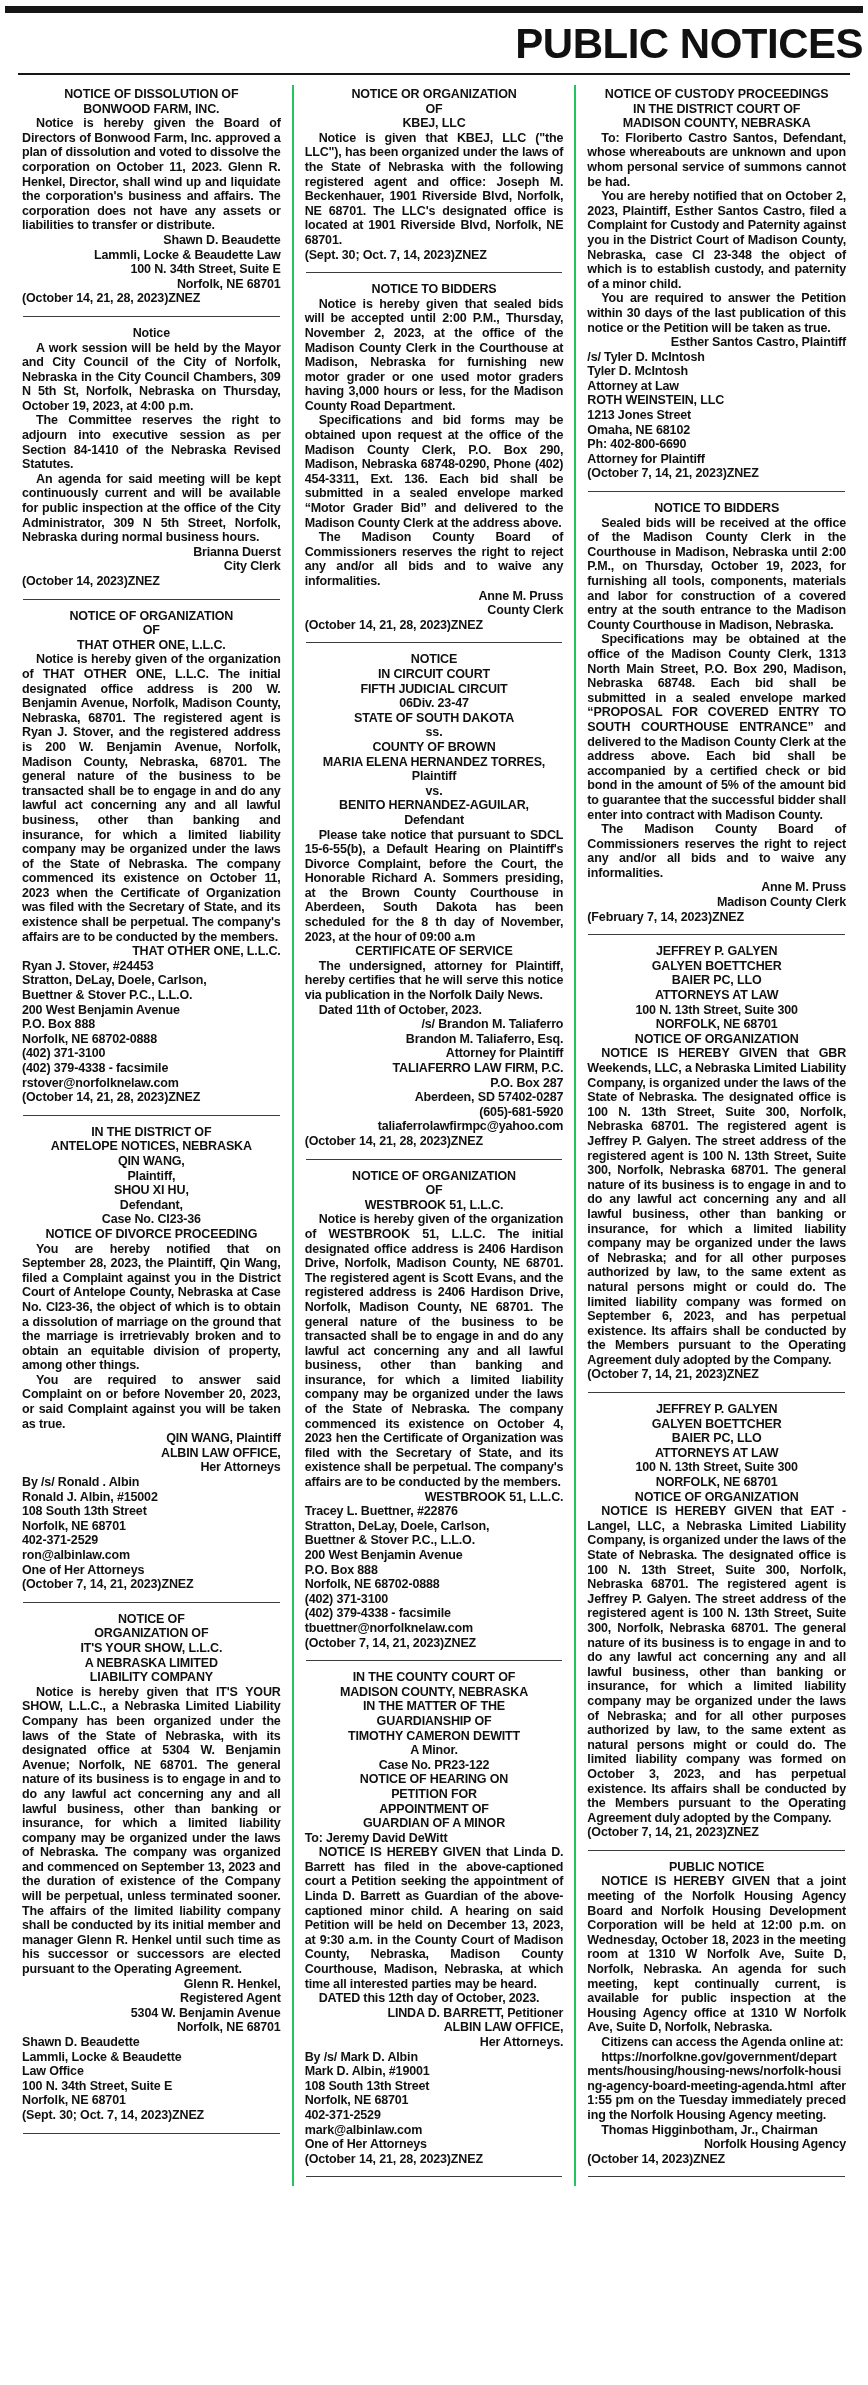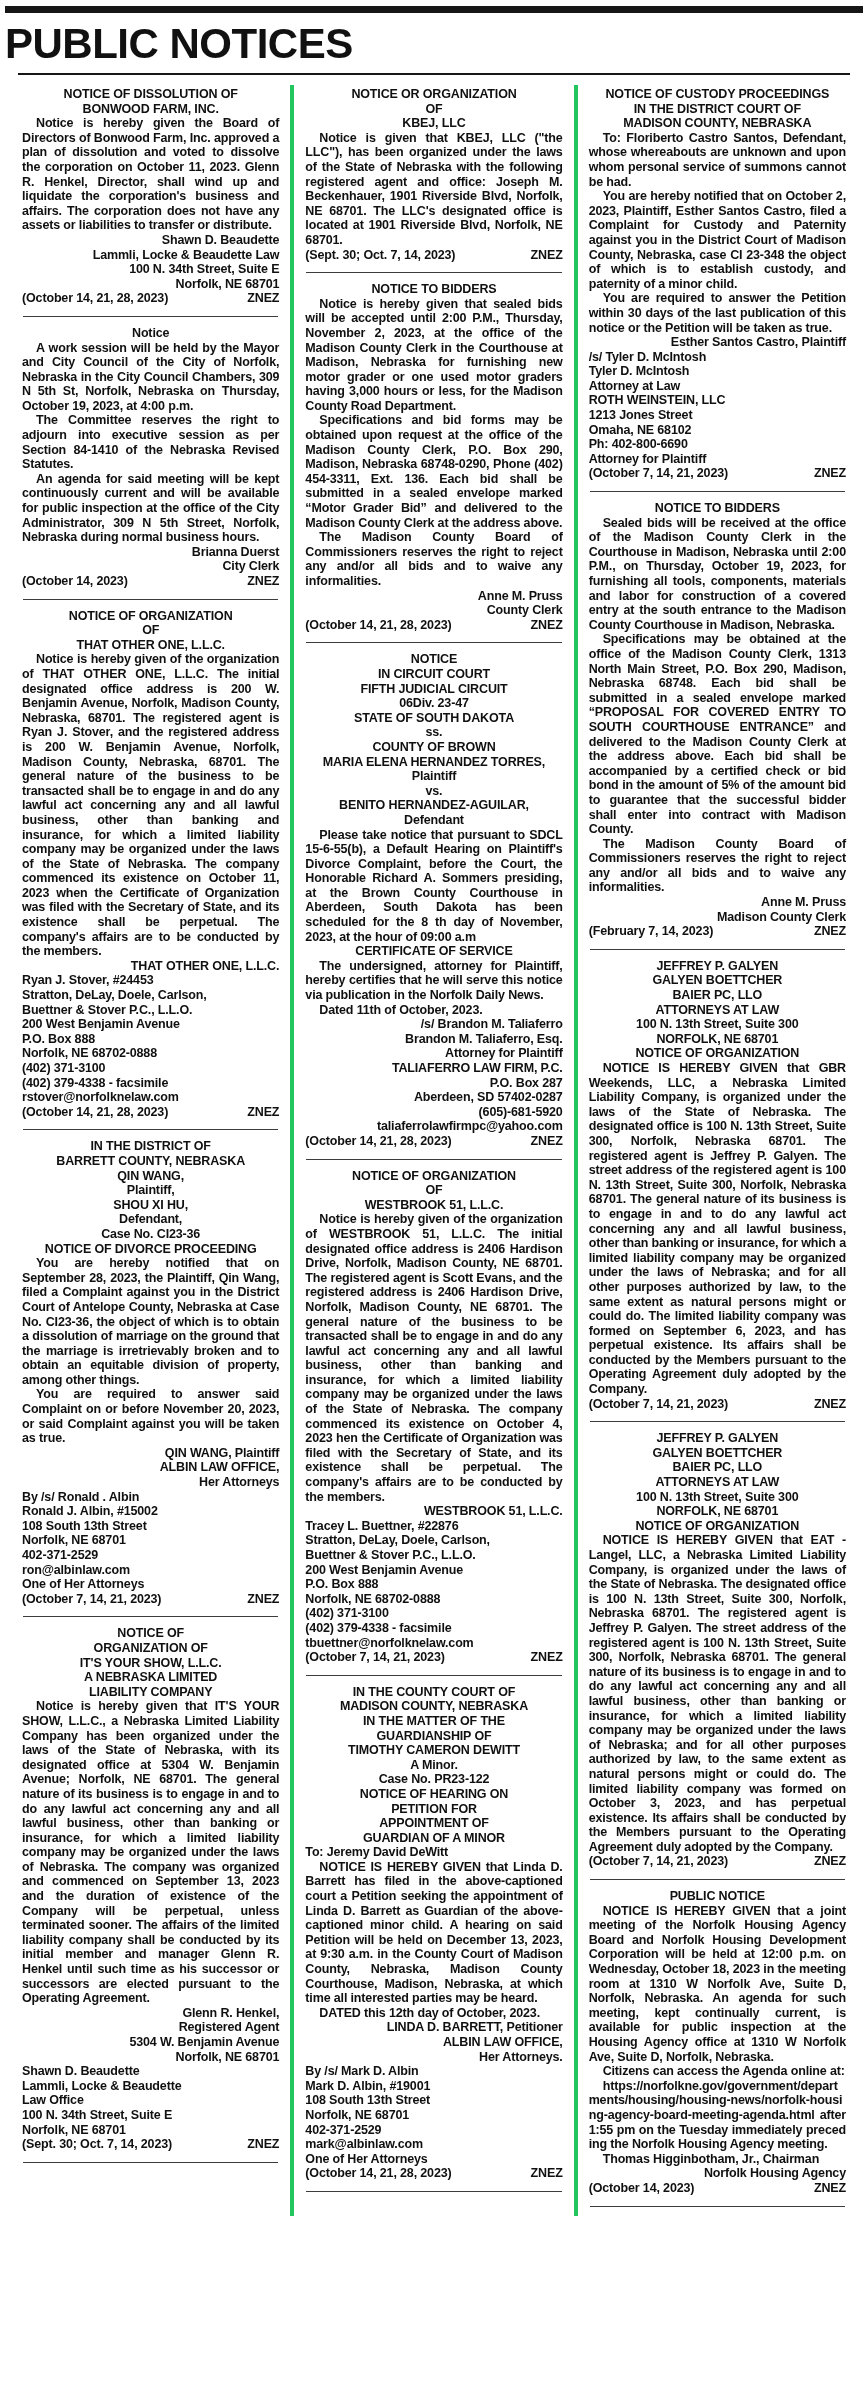--- a/index.html
+++ b/index.html
@@ -5,38 +5,38 @@
   * { margin:0; padding:0; box-sizing:border-box; }
   html,body { background:#ffffff; }
   .page {
     width:868px; min-height:2385px; background:#ffffff;
     font-family:"Liberation Sans", sans-serif;
     font-weight:bold; color:#101010;
   }
   header { padding:6px 5px 0 5px; }
   .topbar { height:7px; background:#161616; }
   .masthead {
-    text-align:left; font-size:42px; font-weight:bold;
+    text-align:right; font-size:42px; font-weight:bold;
     letter-spacing:-0.5px; padding:7px 0 5px 0; color:#111;
   }
   .headrule { height:2px; background:#161616; margin:0 13px; }
 
   .cols { display:flex; align-items:stretch; padding:10px 20px 10px 20px; }
   .col { flex:1 1 0; min-width:0; padding:2px 11px 0 11px; }
   .col:first-child { padding-left:2px; }
   .col:last-child { padding-right:2px; }
-  .col + .col { border-left:4px solid #22c55e; }
+  .col + .col { border-left:2px solid #22c55e; }
 
   .notice { font-size:12.5px; line-height:14.6px; letter-spacing:-0.15px; }
   .h { text-align:center; }
   .p { text-align:justify; text-indent:14px; overflow-wrap:break-word; }
   .p.url { word-break:break-all; }
   .r { text-align:right; }
   .l { text-align:left; }
-  .f { display:flex; justify-content:space-between; }
+  .f { display:flex; justify-content:flex-start; }
   .sep { border:0; border-top:1px solid #3c3c3c; margin:10px 1px 9px 1px; }
 </style>
 </head>
 <body>
 
 <div class="page">
   <header>
     <div class="topbar"></div>
     <div class="masthead">PUBLIC NOTICES</div>
     <div class="headrule"></div>
@@ -86,21 +86,21 @@
           <div class="l">(402) 379-4338 - facsimile</div>
           <div class="l">rstover@norfolknelaw.com</div>
           <div class="f">
             <span>(October 14, 21, 28, 2023)</span>
             <span>ZNEZ</span>
           </div>
         </article>
         <hr class="sep">
         <article class="notice">
           <div class="h">IN THE DISTRICT OF</div>
-          <div class="h">BARRETT COUNTY, NEBRASKA</div>
+          <div class="h">ANTELOPE NOTICES, NEBRASKA</div>
           <div class="h">QIN WANG,</div>
           <div class="h">Plaintiff,</div>
           <div class="h">SHOU XI HU,</div>
           <div class="h">Defendant,</div>
           <div class="h">Case No. CI23-36</div>
           <div class="h">NOTICE OF DIVORCE PROCEEDING</div>
           <p class="p">You are hereby notified that on September 28, 2023, the Plaintiff, Qin Wang, filed a Complaint against you in the District Court of Antelope County, Nebraska at Case No. CI23-36, the object of which is to obtain a dissolution of marriage on the ground that the marriage is irretrievably broken and to obtain an equitable division of property, among other things.</p>
           <p class="p">You are required to answer said Complaint on or before November 20, 2023, or said Complaint against you will be taken as true.</p>
           <div class="r">QIN WANG, Plaintiff</div>
           <div class="r">ALBIN LAW OFFICE,</div>

